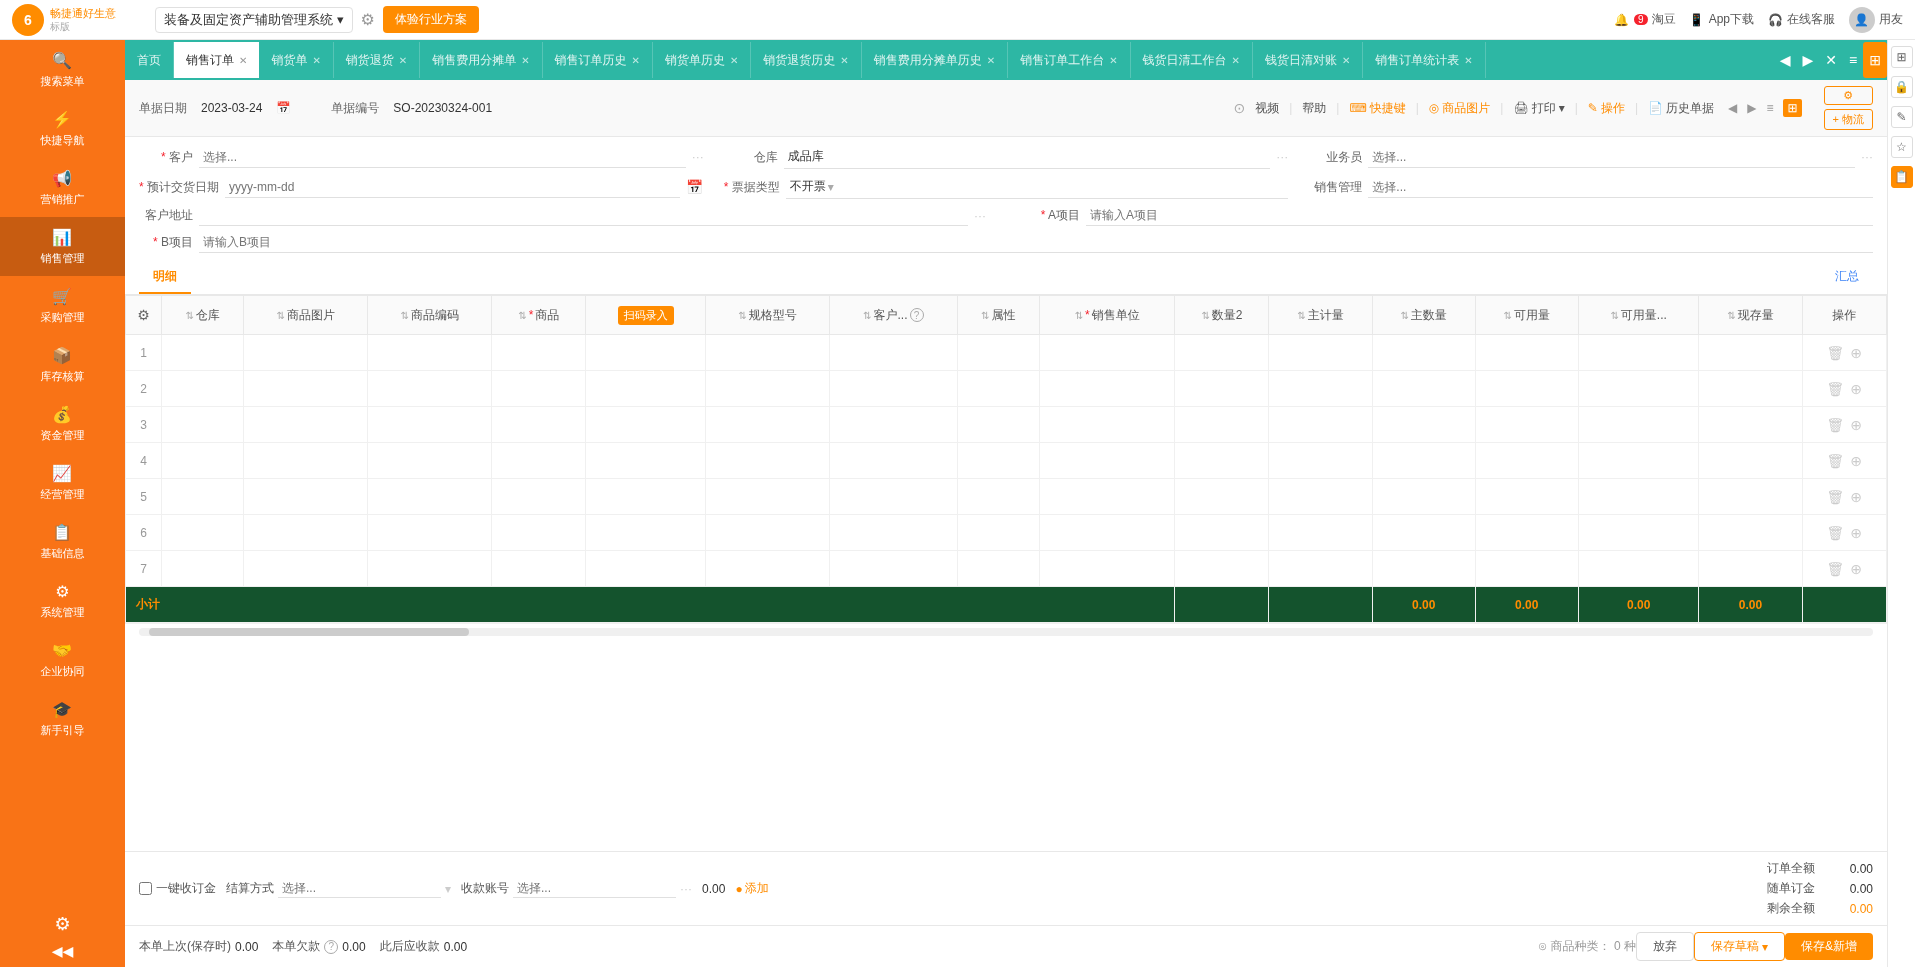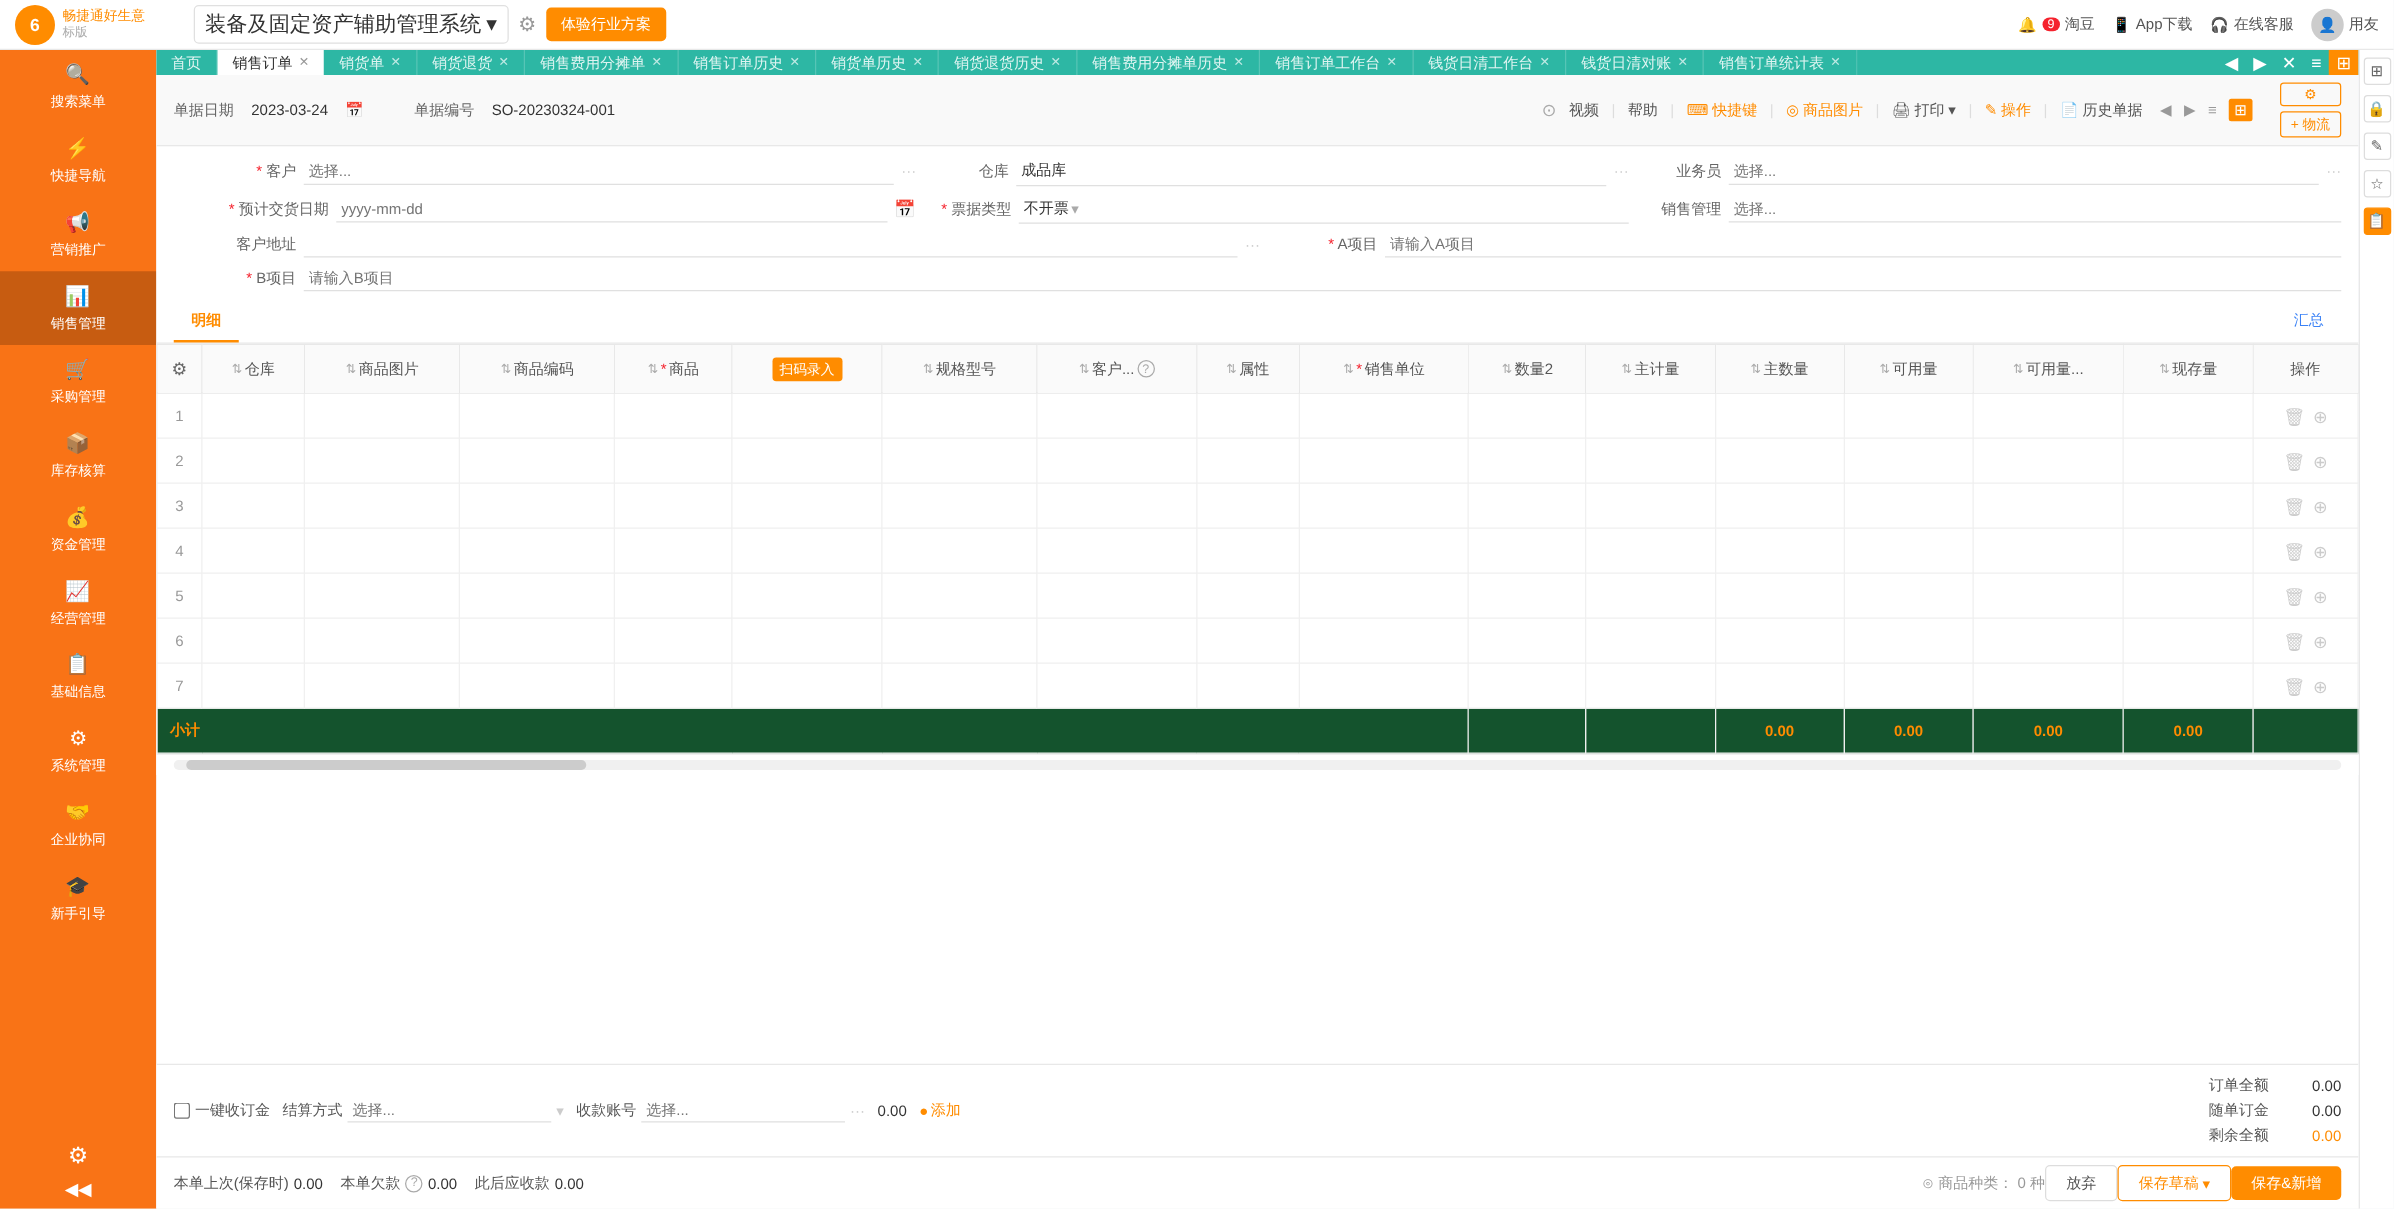--- a/index.html
+++ b/index.html
@@ -24,21 +24,21 @@
     .sidebar-item { display: flex; flex-direction: column; align-items: center; padding: 10px 0; cursor: pointer; color: white; font-size: 11px; gap: 4px; }
     .sidebar-item.active { background: rgba(0,0,0,0.2); }
     .sidebar-icon { width: 20px; height: 20px; display: flex; align-items: center; justify-content: center; font-size: 16px; }
     .sidebar-bottom { margin-top: auto; display: flex; flex-direction: column; align-items: center; padding: 8px 0; gap: 8px; }
     .sidebar-footer-icon { color: white; font-size: 18px; cursor: pointer; }
 
     
     .content-area { flex: 1; display: flex; flex-direction: column; overflow: hidden; }
 
     
-    .tab-bar { background: #2db7a4; height: 20px; display: flex; align-items: center; overflow: hidden; }
+    .tab-bar { background: #2db7a4; height: 40px; display: flex; align-items: center; overflow: hidden; }
     .tab-item { display: flex; align-items: center; padding: 0 12px; height: 36px; font-size: 12px; color: rgba(255,255,255,0.85); cursor: pointer; white-space: nowrap; gap: 5px; border-right: 1px solid rgba(255,255,255,0.2); }
     .tab-item.active { background: white; color: #333; border-right: none; }
     .tab-item .tab-close { font-size: 10px; color: rgba(255,255,255,0.7); }
     .tab-item.active .tab-close { color: #999; }
     .tab-nav-btn { background: none; border: none; color: white; cursor: pointer; padding: 0 6px; font-size: 14px; height: 36px; display: flex; align-items: center; }
     .tab-bar-end { display: flex; align-items: center; margin-left: auto; }
 
     
     .page-content { flex: 1; background: #fff; overflow: hidden; display: flex; flex-direction: column; }
 
@@ -87,32 +87,32 @@
     .btn-save-draft { border: 1px solid #ff8c00; background: white; color: #ff8c00; padding: 5px 16px; border-radius: 4px; cursor: pointer; font-size: 12px; display: flex; align-items: center; gap: 3px; }
     .btn-save-new { background: #ff8c00; color: white; border: none; padding: 5px 16px; border-radius: 4px; cursor: pointer; font-size: 12px; }
     .goods-count { color: #999; font-size: 12px; }
     .circle-info { width: 14px; height: 14px; border-radius: 50%; border: 1px solid #aaa; display: inline-flex; align-items: center; justify-content: center; font-size: 10px; color: #aaa; cursor: pointer; }
 
     
     .right-quick-bar { width: 28px; background: #fff; border-left: 1px solid #e8e8e8; display: flex; flex-direction: column; align-items: center; padding: 6px 0; gap: 8px; flex-shrink: 0; }
     .quick-btn { width: 22px; height: 22px; border: 1px solid #ddd; border-radius: 3px; display: flex; align-items: center; justify-content: center; cursor: pointer; color: #666; font-size: 12px; }
 
     .top-bar-middle { display: flex; align-items: center; gap: 8px; flex: 1; padding-left: 10px; }
-    .system-dropdown { display: flex; align-items: center; gap: 4px; font-size: 17px; color: #333; cursor: pointer; border: 1px solid #e0e0e0; padding: 3px 8px; border-radius: 4px; }
+    .system-dropdown { display: flex; align-items: center; gap: 4px; font-size: 13px; color: #333; cursor: pointer; border: 1px solid #e0e0e0; padding: 3px 8px; border-radius: 4px; }
 
     .tab-bar-scroll { display: flex; align-items: center; overflow: hidden; flex: 1; }
     .tabs-list { display: flex; overflow: hidden; }
 
     .th-settings { background: none; border: none; cursor: pointer; color: #666; font-size: 14px; padding: 4px; }
     .settings-col { width: 36px; }
     .hbtn { display: flex; align-items: center; gap: 3px; font-size: 12px; color: #555; cursor: pointer; }
     .hbtn.orange { color: #ff8c00; }
     .sep { color: #ddd; }
 
-    .form-section { display: flex; flex-direction: column; gap: 6px; padding: 8px 14px; margin-left: 44px; }
+    .form-section { display: flex; flex-direction: column; gap: 6px; padding: 8px 14px; }
     .form-section-row { display: flex; align-items: center; gap: 0; width: 100%; }
     .fblock { display: flex; align-items: center; gap: 6px; flex: 1; min-width: 0; }
     .flabel { color: #666; font-size: 12px; white-space: nowrap; min-width: 54px; text-align: right; }
     .flabel.req::before { content: '* '; color: #f5222d; }
     .finput { border: none; border-bottom: 1px solid #e0e0e0; padding: 3px 4px; font-size: 12px; color: #bbb; flex: 1; outline: none; background: transparent; }
     .fvalue { border: none; border-bottom: 1px solid #e0e0e0; padding: 3px 4px; font-size: 12px; color: #333; flex: 1; }
     .fdots { color: #ccc; font-size: 12px; cursor: pointer; flex-shrink: 0; }
     .fcal { color: #bbb; font-size: 14px; cursor: pointer; flex-shrink: 0; }
     .fsel { display: flex; align-items: center; gap: 2px; border-bottom: 1px solid #e0e0e0; padding: 3px 4px; flex: 1; }
     .fsel-val { font-size: 12px; color: #333; }

